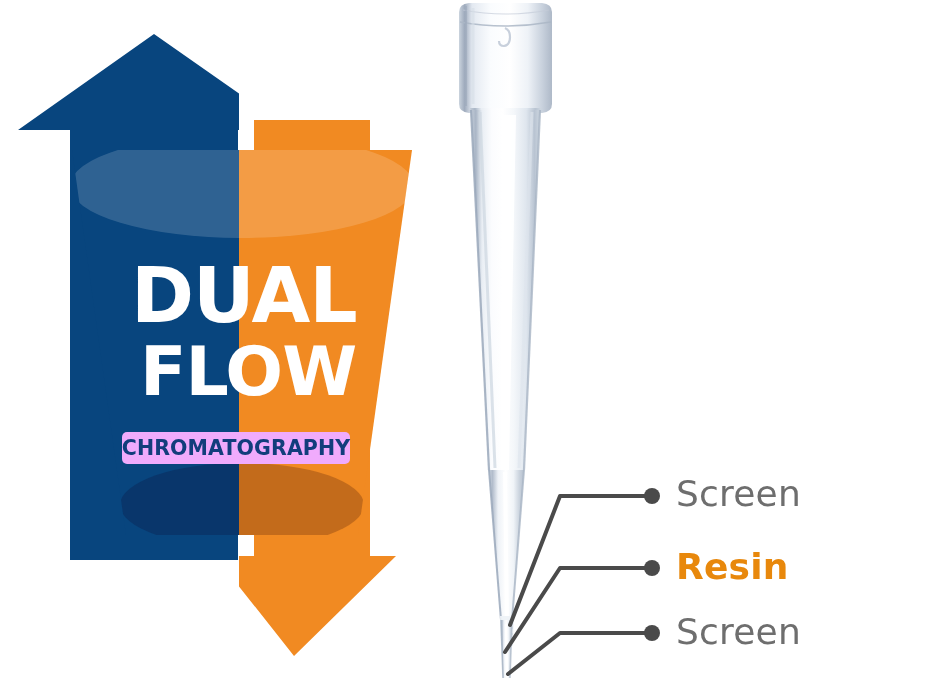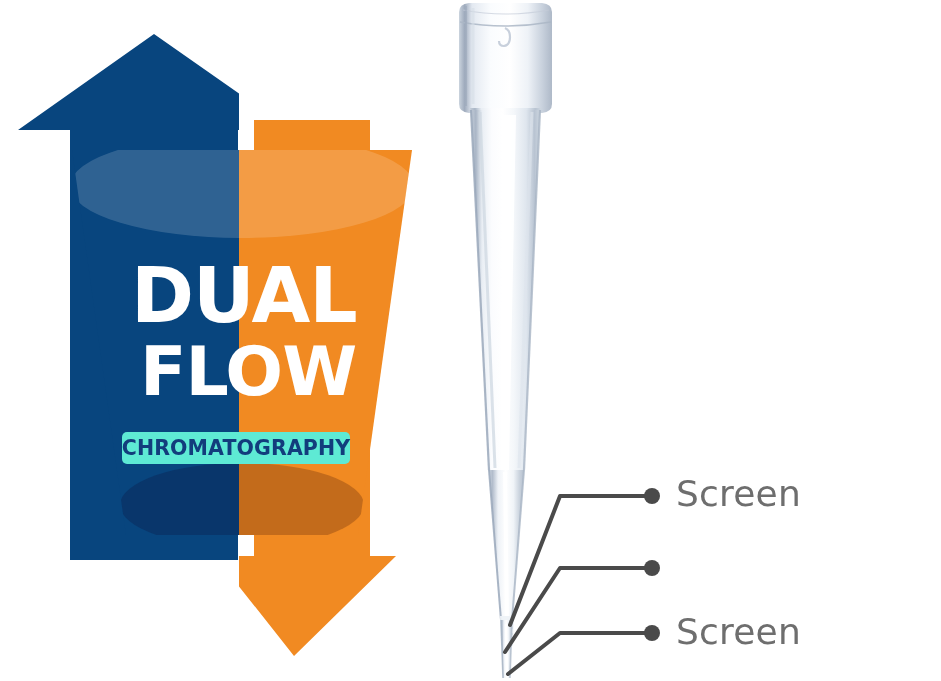--- a/index.html
+++ b/index.html
@@ -58,21 +58,21 @@
     letter-spacing: -1px;
     line-height: 1;
     white-space: nowrap;
   }
   #logo-dual { left: 131px; top: 258px; font-size: 76px; }
   #logo-flow { left: 140px; top: 338px; font-size: 68px; }
   #logo-chroma-box {
     position: absolute;
     left: 122px; top: 432px;
     width: 228px; height: 32px;
-    background: #5eead4;
+    background: #f0abfc;
     border-radius: 5px;
   }
   #logo-chroma {
     position: absolute;
     left: 0; top: 0;
     width: 228px; height: 32px;
     display: flex; align-items: center; justify-content: center;
     color: #123D7C;
     font-size: 20.5px;
     font-weight: 700;
@@ -223,15 +223,16 @@
         <path d="M510,625 L560,496 L652,496" stroke="#4A4A4A" stroke-width="4" fill="none"></path>
         <circle cx="652" cy="496" r="8" fill="#4A4A4A" stroke="none"></circle>
         <path d="M505,652 L560,568 L652,568" stroke="#4A4A4A" stroke-width="4" fill="none"></path>
         <circle cx="652" cy="568" r="8" fill="#4A4A4A" stroke="none"></circle>
         <path d="M508,674 L560,633 L652,633" stroke="#4A4A4A" stroke-width="4" fill="none"></path>
         <circle cx="652" cy="633" r="8" fill="#4A4A4A" stroke="none"></circle>
       </g>
   </svg>
 
   <div class="callout-label screen" id="label-screen-top" style="color: rgb(110, 110, 110); font-weight: 400;">Screen</div>
+  <div class="callout-label resin" id="label-resin" style="color: rgb(232, 136, 12); font-weight: 700;">Resin</div>
   <div class="callout-label screen" id="label-screen-bot" style="color: rgb(110, 110, 110); font-weight: 400;">Screen</div>
 
 </div>
 
 </body></html>

